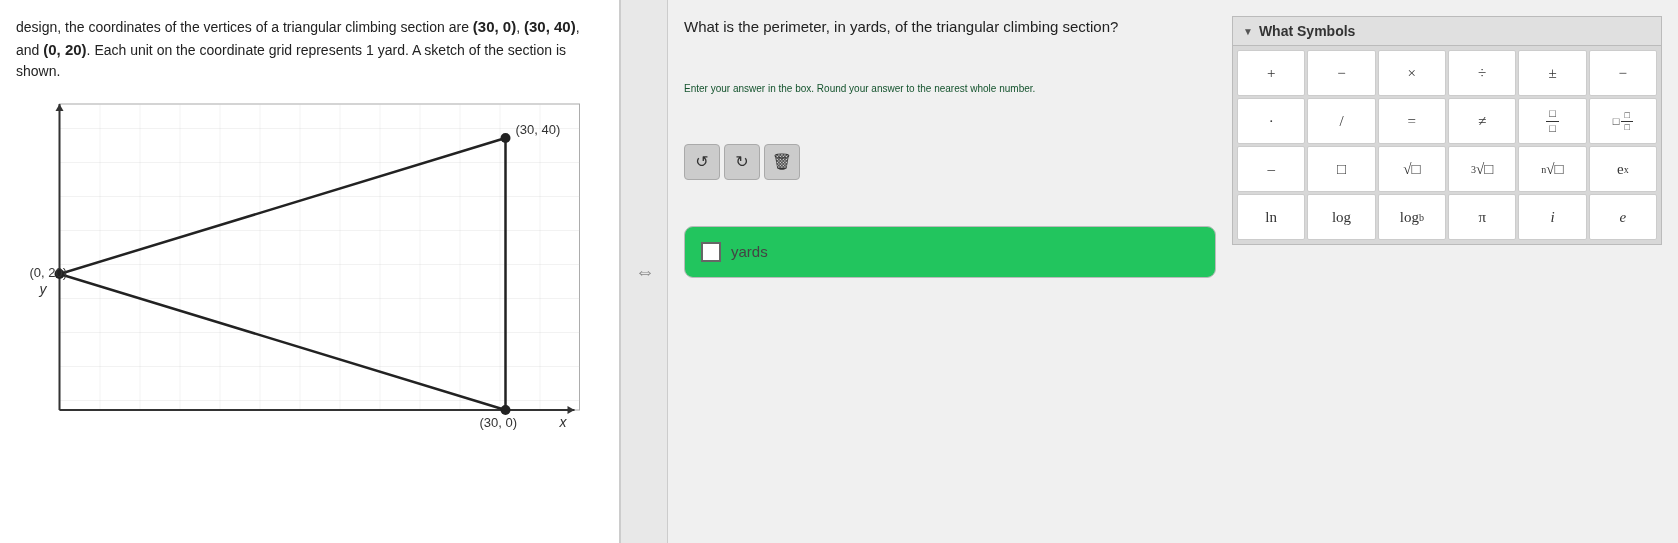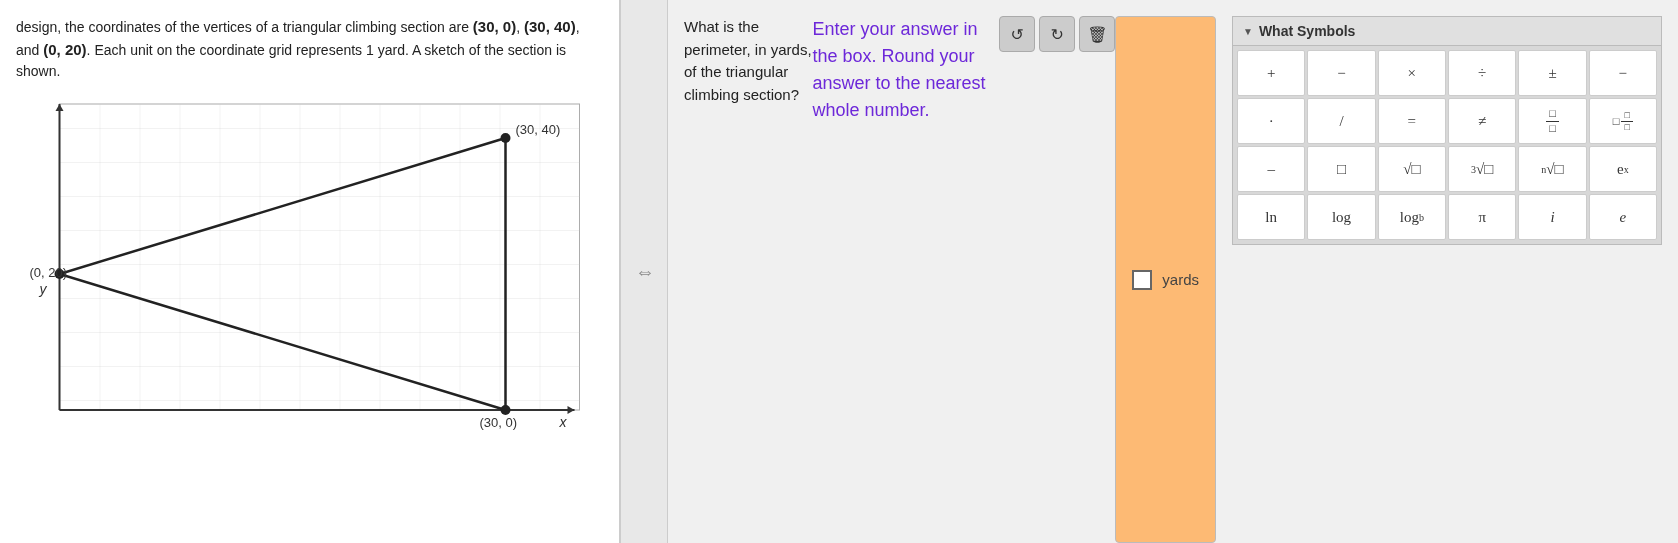--- a/index.html
+++ b/index.html
@@ -72,32 +72,34 @@
       background: #f0f0f0;
       padding: 16px 16px 0 16px;
       display: flex;
       flex-direction: row;
       gap: 16px;
     }
 
     .right-main {
       flex: 1;
       display: flex;
+      flex-direction: column;
+      gap: 36px;
     }
 
     .question-text {
       font-size: 15px;
       color: #222;
       margin-bottom: 6px;
       line-height: 1.5;
     }
 
     .instruction-text {
-      font-size: 18px;
-      color: #6d28d9;
+      font-size: 10px;
+      color: #14532d;
       margin-bottom: 12px;
       line-height: 1.5;
     }
 
     
     .toolbar {
       display: flex;
       flex-direction: row;
       gap: 4px;
       margin-bottom: 10px;
@@ -112,23 +114,23 @@
       display: flex;
       align-items: center;
       justify-content: center;
       cursor: pointer;
       font-size: 16px;
       color: #333;
     }
 
     
     .answer-box {
-      background: #fdba74;
+      background: #22c55e;
       border: 1px solid #bbb;
-      border-radius: 4px;
+      border-radius: 9px;
       padding: 12px 16px;
       display: flex;
       align-items: center;
       gap: 10px;
       min-height: 52px;
     }
 
     .answer-checkbox {
       width: 20px;
       height: 20px;

